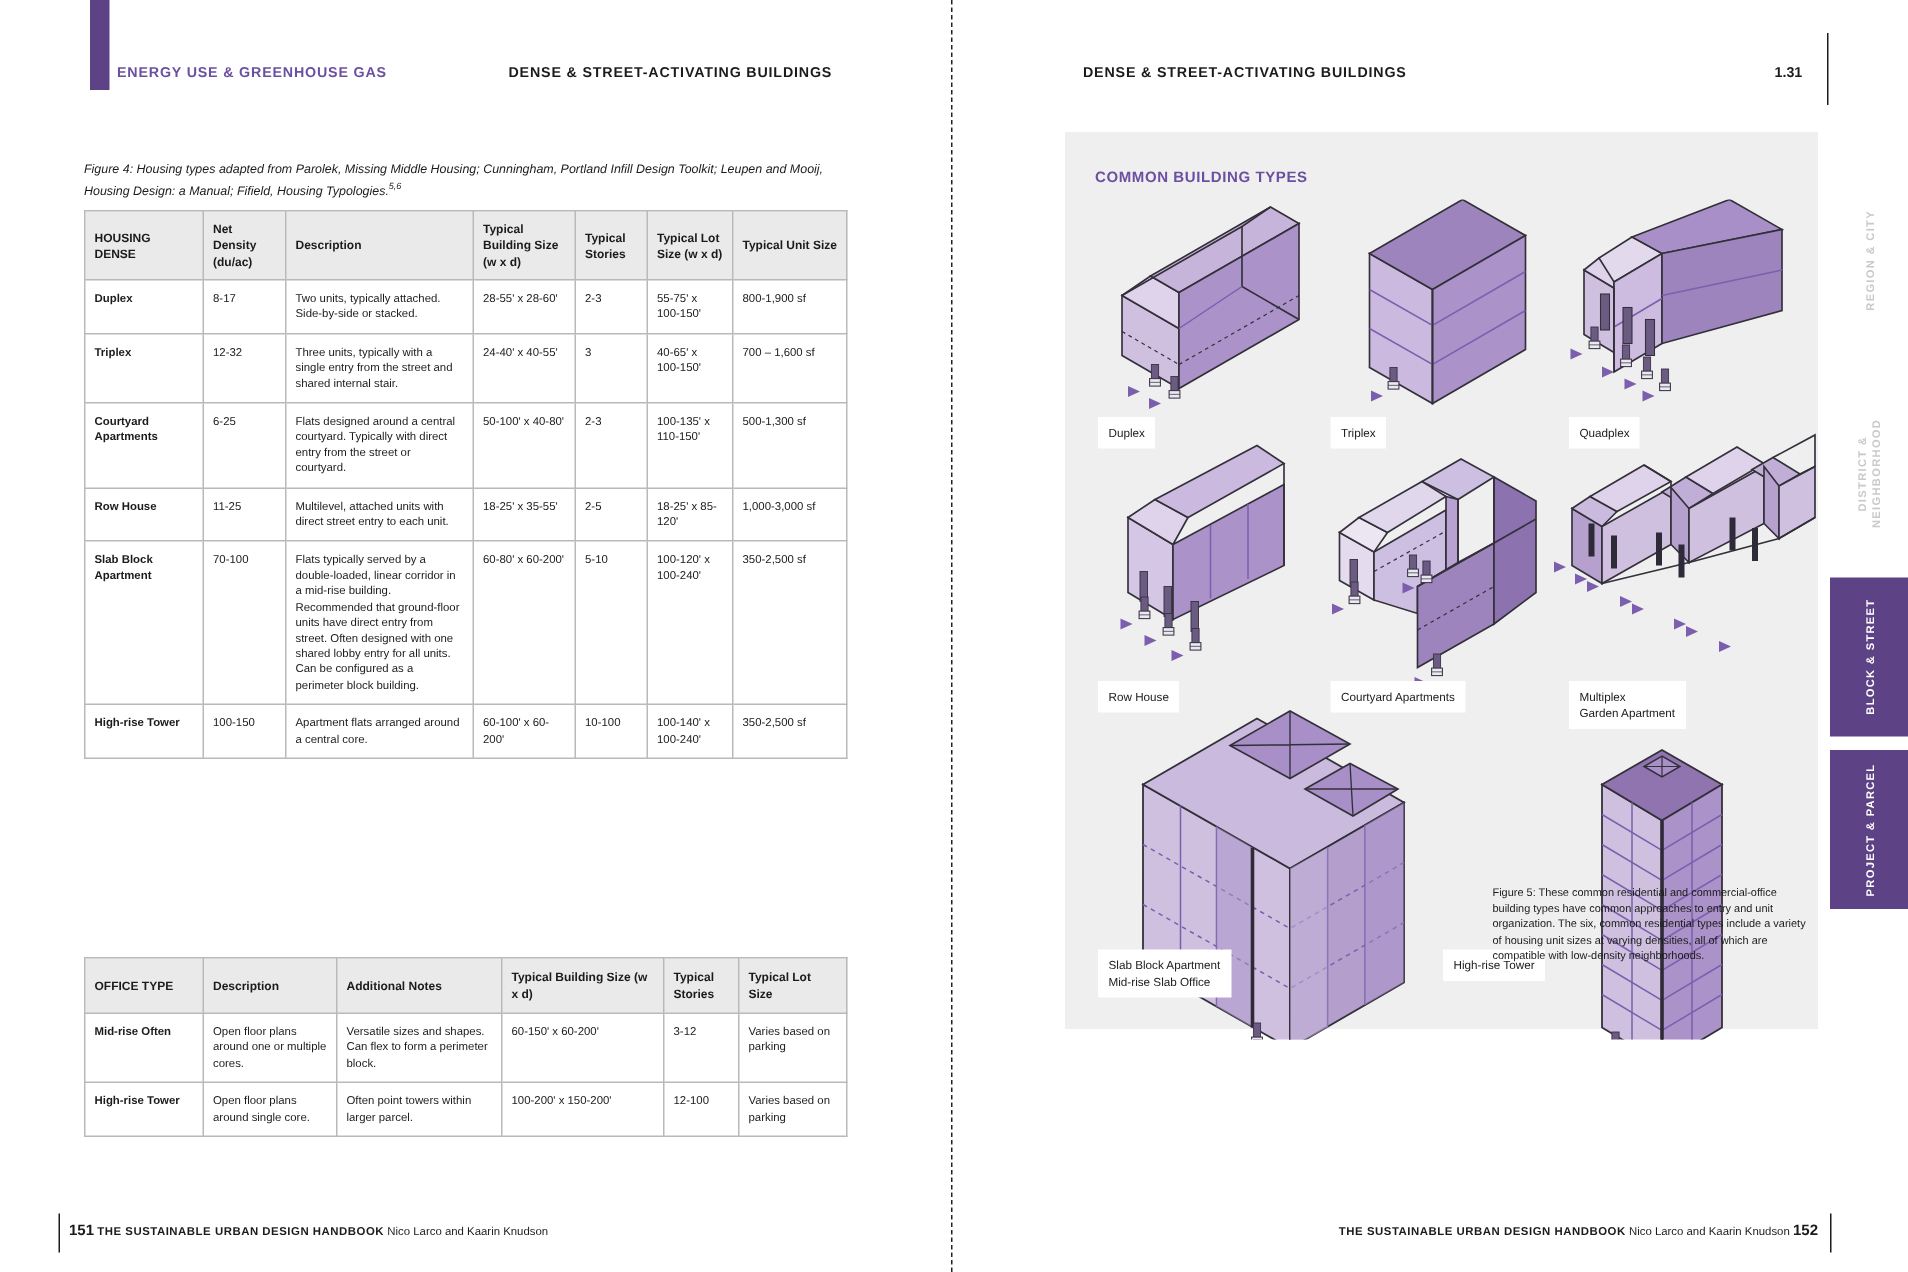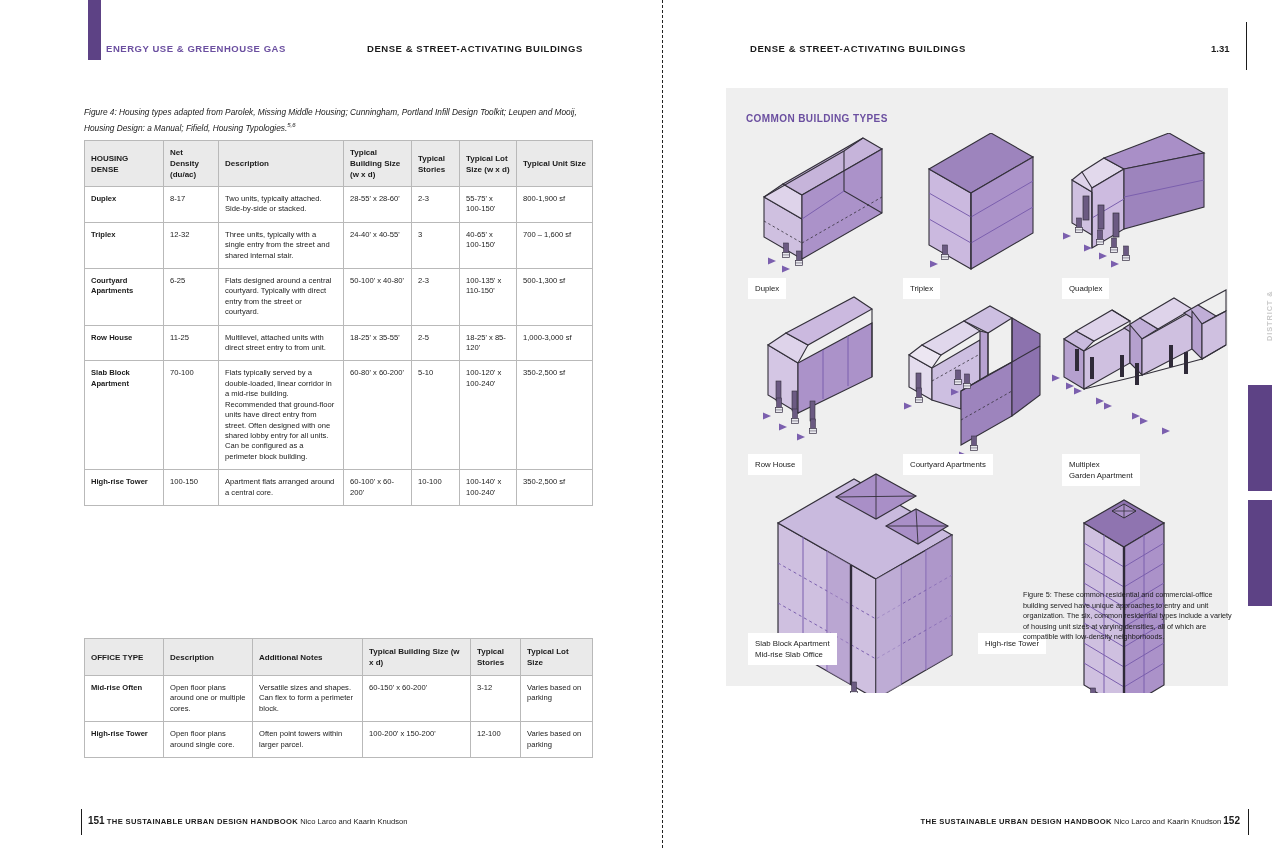--- a/index.html
+++ b/index.html
@@ -4,21 +4,21 @@
 <style>
   html,body{margin:0;padding:0;}
   body{
     width:1272px;height:848px;
     background:#ffffff;
     font-family:"Liberation Sans", sans-serif;
     color:#1b1b1b;
     overflow:hidden;
     position:relative;
   }
-  .spread{position:absolute;inset:0;margin-left:28px;}
+  .spread{position:absolute;inset:0;}
 
   
   .spine{
     position:absolute;left:634px;top:0;width:0;height:848px;
     border-left:1.5px dashed #222;
   }
 
   
   .page-left{position:absolute;left:0;top:0;width:634px;height:848px;}
   .left-accent-bar{
@@ -61,37 +61,37 @@
   #office-table{left:56px;top:638px;width:508px;}
   #office-table th{padding:7px 6px;}
 
   
   .footer{
     position:absolute;bottom:22px;font-size:7.6px;color:#1b1b1b;white-space:nowrap;
   }
   .footer .pg{font-size:10px;font-weight:bold;}
   .footer .bk{font-weight:bold;letter-spacing:.35px;}
   .footer .au{font-weight:normal;}
-  .footer-left{left:60px;}
+  .footer-left{left:46px;}
   .footer-left::before{
     content:"";position:absolute;left:-7px;top:-6px;width:0;height:26px;border-left:1.6px solid #1b1b1b;
   }
   .footer-right{right:60px;}
   .footer-right::after{
     content:"";position:absolute;right:-9px;top:-6px;width:0;height:26px;border-left:1.6px solid #1b1b1b;
   }
 
   
   .page-right{position:absolute;left:634px;top:0;width:638px;height:848px;}
   .hdr-right-a{position:absolute;left:88px;top:43px;font-size:9.5px;font-weight:bold;letter-spacing:.55px;color:#1b1b1b;}
   .hdr-right-n{position:absolute;left:549px;top:43px;font-size:9.5px;font-weight:bold;color:#1b1b1b;}
   .right-rule{position:absolute;left:584px;top:22px;width:0;height:48px;border-left:1.5px solid #1b1b1b;}
 
   .panel{
-    position:absolute;left:64px;top:88px;width:502px;height:598px;background:#efefef;text-decoration:underline;
+    position:absolute;left:76px;top:88px;width:502px;height:598px;background:#efefef;text-decoration:underline;
   }
   .panel-title{
     position:absolute;left:20px;top:25px;font-size:10px;font-weight:bold;letter-spacing:.4px;color:#6b4fa0;
   }
   .bldg-label{
     position:absolute;background:#ffffff;font-size:7.8px;line-height:11px;
     padding:5px 7px;color:#1b1b1b;white-space:pre-line;
   }
   .fig5{
     position:absolute;left:361px;top:590px;width:216px;
@@ -175,21 +175,21 @@
             <td>6-25</td>
             <td>Flats designed around a central courtyard. Typically with direct entry from the street or courtyard.</td>
             <td>50-100' x 40-80'</td>
             <td>2-3</td>
             <td>100-135' x 110-150'</td>
             <td>500-1,300 sf</td>
           </tr>
           <tr>
             <td class="rowname">Row House</td>
             <td>11-25</td>
-            <td>Multilevel, attached units with direct street entry to from unit.</td>
+            <td>Multilevel, attached units with direct street entry to each unit.</td>
             <td>18-25' x 35-55'</td>
             <td>2-5</td>
             <td>18-25' x 85-120'</td>
             <td>1,000-3,000 sf</td>
           </tr>
           <tr>
             <td class="rowname">Slab Block Apartment</td>
             <td>70-100</td>
             <td>Flats typically served by a double-loaded, linear corridor in a mid-rise building. Recommended that ground-floor units have direct entry from street. Often designed with one shared lobby entry for all units. Can be configured as a perimeter block building.</td>
             <td>60-80' x 60-200'</td>
@@ -453,21 +453,21 @@
       <div class="bldg-label" style="left:336px;top:190px;">Quadplex</div>
       <div class="bldg-label" style="left:22px;top:366px;">Row House</div>
       <div class="bldg-label" style="left:177px;top:366px;">Courtyard Apartments</div>
       <div class="bldg-label" style="left:336px;top:366px;">Multiplex
 Garden Apartment</div>
       <div class="bldg-label" style="left:22px;top:545px;">Slab Block Apartment
 Mid-rise Slab Office</div>
       <div class="bldg-label" style="left:252px;top:545px;">High-rise Tower</div>
     </div>
 
-    <div class="fig5">Figure 5: These common residential and commercial-office building served have unique approaches to entry and unit organization. The six, common residential types include a variety of housing unit sizes at varying densities, all of which are compatible with low-density neighborhoods.</div>
+    <div class="fig5">Figure 5: These common residential and commercial-office building types have common approaches to entry and unit organization. The six, common residential types include a variety of housing unit sizes at varying densities, all of which are compatible with low-density neighborhoods.</div>
 
     <div class="footer footer-right">
       <span class="bk">THE SUSTAINABLE URBAN DESIGN HANDBOOK</span>
       <span class="au">Nico Larco and Kaarin Knudson</span>
       <span class="pg">152</span>
     </div>
   </div>
 
   <div class="tabs">
     <div class="tab off" id="tab-0">

